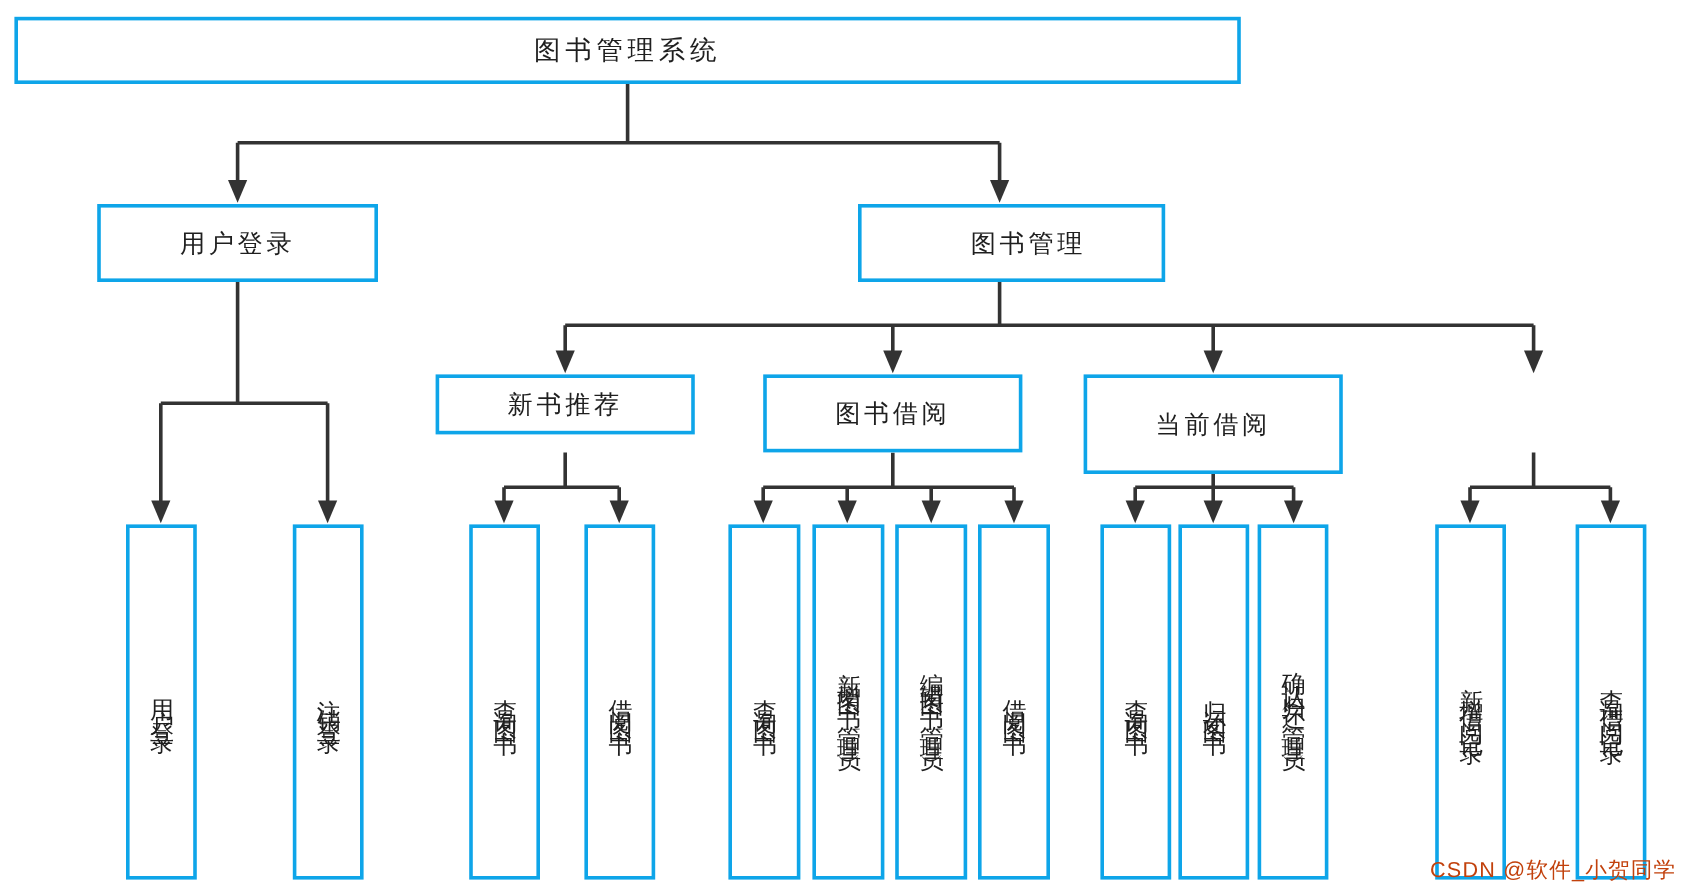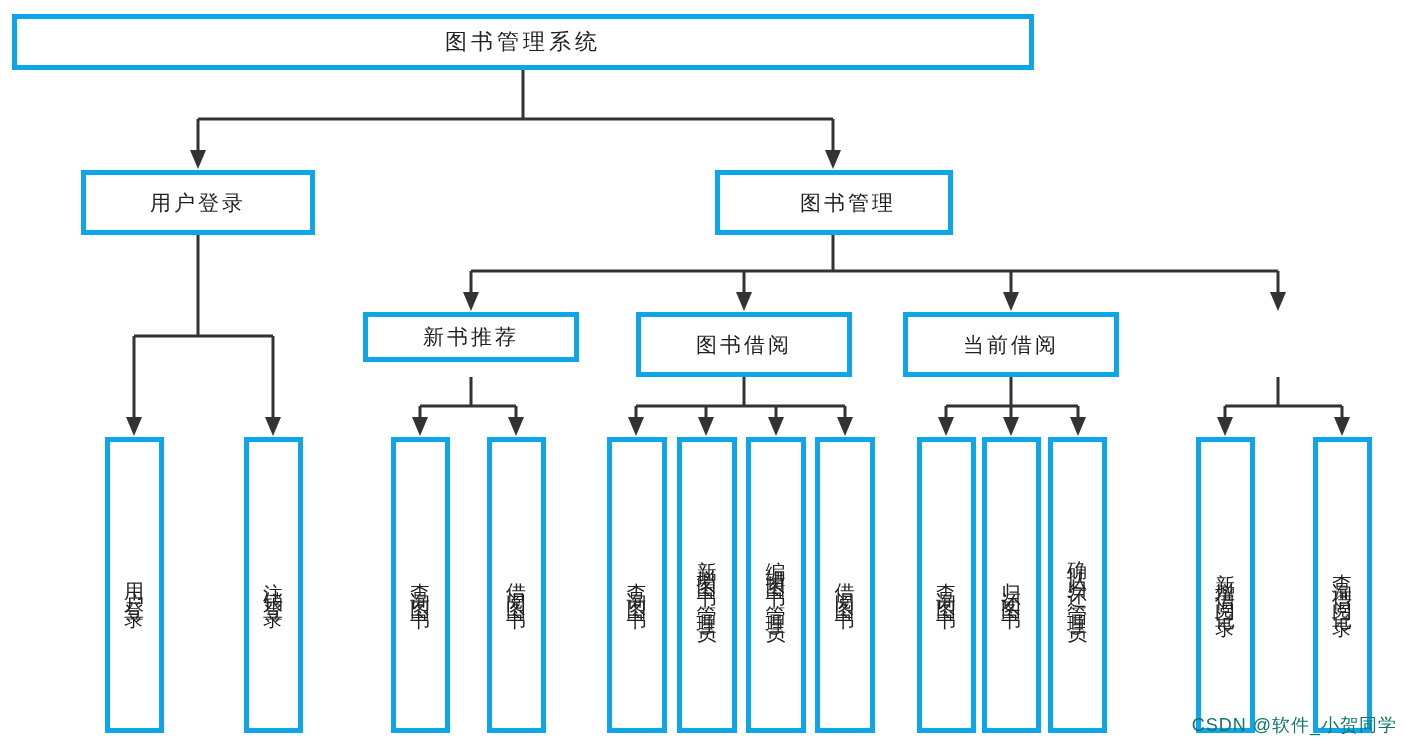--- a/index.html
+++ b/index.html
@@ -2,32 +2,32 @@
 <html><head>
 <meta charset="utf-8">
 <style>
   html,body{margin:0;padding:0;background:#fff;}
   .canvas{
     position:relative;width:1405px;height:747px;background:#ffffff;overflow:hidden;
     font-family:"Liberation Sans",sans-serif;color:#222;
   }
   .connectors{position:absolute;left:0;top:0;}
   .node{
-    position:absolute;box-sizing:border-box;background:#fff;border:5px solid #0ea5e9;
+    position:absolute;box-sizing:border-box;background:#fff;border:3px solid #0ea5e9;
     display:flex;align-items:center;justify-content:center;text-align:center;
     color:#1f1f1f;
   }
   .hbox{font-size:21px;letter-spacing:3px;white-space:nowrap;}
   .root{font-size:22px;letter-spacing:4px;}
   .vbox{
     writing-mode:vertical-rl;text-orientation:mixed;
     font-size:20px;letter-spacing:9px;line-height:1;
   }
   .watermark{
-    position:absolute;right:8px;top:713px;font-size:18px;color:#0f766e;
+    position:absolute;right:8px;top:713px;font-size:18px;color:#c2410c;
     letter-spacing:1px;white-space:nowrap;
   }
 </style>
 </head>
 <body>
 
 <div class="canvas">
 
   <svg class="connectors" width="1405" height="747" viewBox="0 0 1405 747">
     <g stroke="#333" stroke-width="3" fill="none">
@@ -58,25 +58,25 @@
       <polygon points="1003,417 1019,417 1011,436"></polygon>
       <polygon points="1070,417 1086,417 1078,436"></polygon>
       <polygon points="1217,417 1233,417 1225,436"></polygon>
       <polygon points="1334,417 1350,417 1342,436"></polygon>
     </g>
   </svg>
 
   <div class="node hbox root" style="left:12px;top:14px;width:1022px;height:56px;">图书管理系统</div>
 
   <div class="node hbox" style="left:81px;top:170px;width:234px;height:65px;">用户登录</div>
-  <div class="node hbox" style="left:715px;top:170px;width:238px;height:65px;padding-left:28px;">图书管理</div>
+  <div class="node hbox" style="left:715px;top:170px;width:256px;height:65px;padding-left:28px;">图书管理</div>
 
   <div class="node hbox" style="left:363px;top:312px;width:216px;height:50px;">新书推荐</div>
   <div class="node hbox" style="left:636px;top:312px;width:216px;height:65px;">图书借阅</div>
-  <div class="node hbox" style="left:903px;top:312px;width:216px;height:65px;">当前借阅</div>
+  <div class="node hbox" style="left:903px;top:312px;width:216px;height:83px;">当前借阅</div>
 
   <div class="node vbox" style="left:105px;top:437px;width:59px;height:296px;">用户登录</div>
   <div class="node vbox" style="left:244px;top:437px;width:59px;height:296px;">注销登录</div>
 
   <div class="node vbox" style="left:391px;top:437px;width:59px;height:296px;">查询图书</div>
   <div class="node vbox" style="left:487px;top:437px;width:59px;height:296px;">借阅图书</div>
 
   <div class="node vbox" style="left:607px;top:437px;width:60px;height:296px;">查询图书</div>
   <div class="node vbox" style="left:677px;top:437px;width:60px;height:296px;">新增图书（管理员）</div>
   <div class="node vbox" style="left:746px;top:437px;width:60px;height:296px;">编辑图书（管理员）</div>

